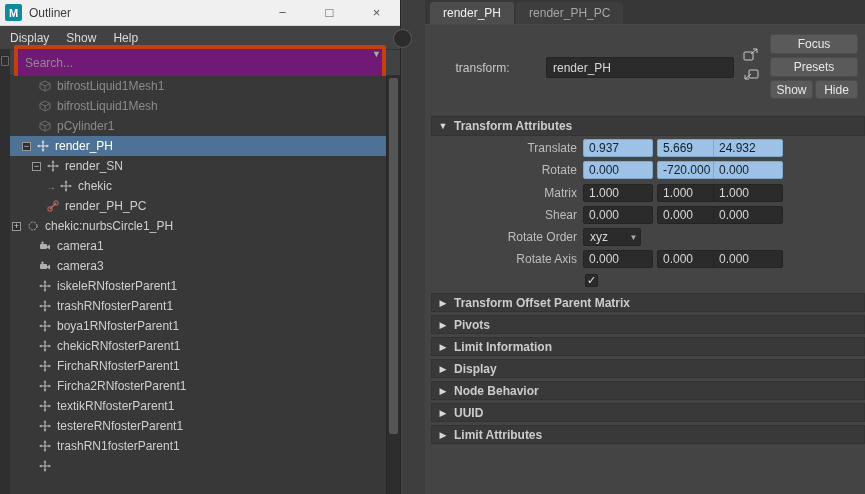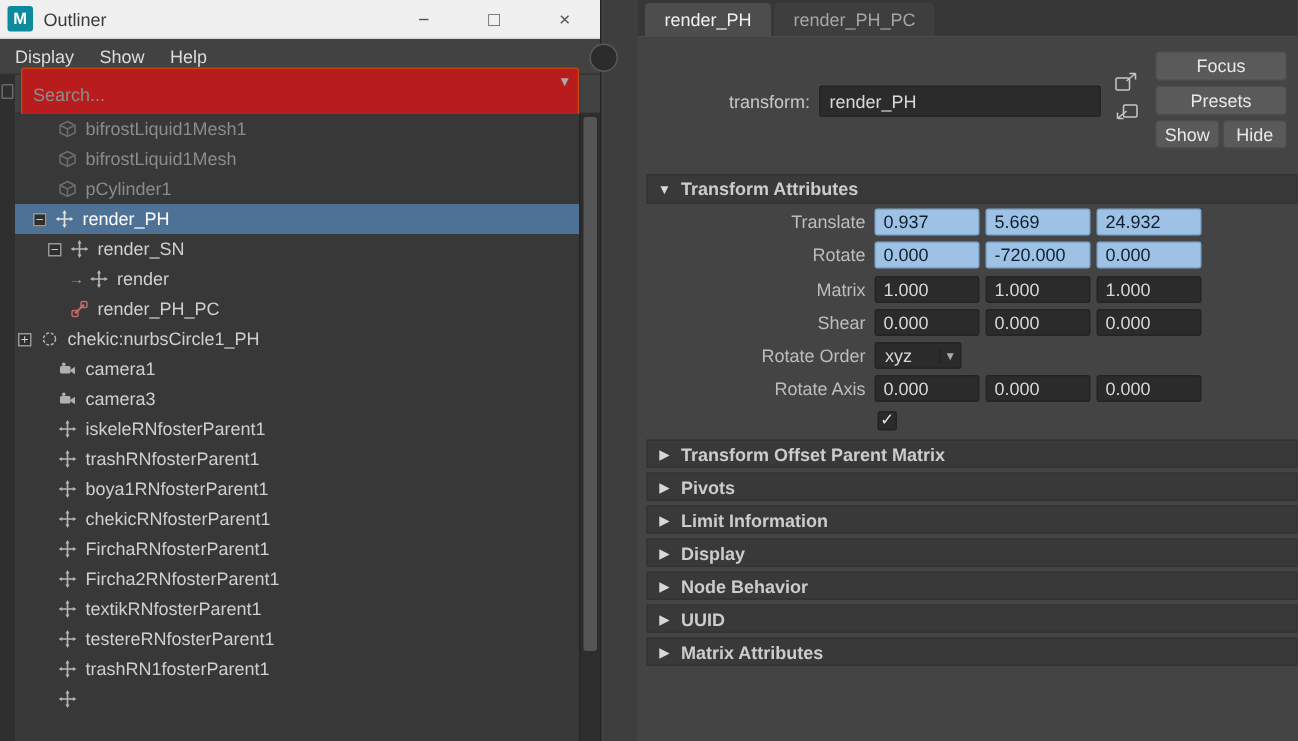--- a/index.html
+++ b/index.html
@@ -19,21 +19,21 @@
   .maya-logo { width:17px; height:17px; margin-left:5px; border-radius:2px; background:#0d8a9e; color:#fff; font-weight:bold; font-size:11px; display:flex; align-items:center; justify-content:center; }
   .title-text { color:#3a3a3a; margin-left:7px; }
   .win-controls { margin-left:auto; display:flex; height:26px; }
   .win-btn { width:47px; height:26px; display:flex; align-items:center; justify-content:center; color:#555; font-size:13px; }
 
   .menubar { height:24px; background:#424242; display:flex; align-items:center; gap:17px; padding-left:10px; color:#dcdcdc; border-bottom:1px solid #333; }
   .menu-item { cursor:default; }
 
   .searchrow { height:26px; background:#424242; display:flex; align-items:center; padding:0 14px 0 14px; border-bottom:1px solid #303030; }
   .search-wrap { position:relative; flex:1; }
-  .search-input { width:100%; height:35px; background:#b91c1c; border:1px solid #c2410c; border-radius:2px; color:#c0c0c0; font-size:12px; padding:0 20px 0 7px; font-family:"Liberation Sans", sans-serif; }
+  .search-input { width:100%; height:35px; background:#701a75; border:4px solid #c2410c; border-radius:2px; color:#c0c0c0; font-size:12px; padding:0 20px 0 7px; font-family:"Liberation Sans", sans-serif; }
   .search-input::placeholder { color:#8d8d8d; }
   .search-arrow { position:absolute; right:5px; top:4px; font-size:9px; color:#aaa; }
 
   .left-gutter { position:absolute; left:0; top:50px; width:10px; bottom:0; background:#2f2f2f; }
   .gutter-icon { position:absolute; left:1px; top:6px; width:8px; height:10px; border:1px solid #6a6a6a; border-radius:1px; }
 
   .tree { position:absolute; left:10px; top:76px; right:14px; bottom:0; background:#383838; overflow:hidden; }
   .trow { height:20px; display:flex; align-items:center; white-space:nowrap; }
   .trow.sel { background:#4e7296; color:#ffffff; }
   .trow.dim .tlabel { color:#8b8b8b; }
@@ -51,21 +51,21 @@
   .gap { position:absolute; left:402px; top:0; width:23px; height:494px; background:#3e3e3e; }
   .orb { position:absolute; left:393px; top:29px; width:19px; height:19px; border-radius:50%; background:#2c2c2c; border:1px solid #5a5a5a; }
 
   
   .ae { position:absolute; left:425px; top:0; width:440px; height:494px; background:#444444; }
   .tabbar { height:25px; background:#373737; display:flex; align-items:flex-end; padding-left:5px; gap:2px; border-bottom:1px solid #4a4a4a; }
   .tab { height:22px; padding:0 13px; display:flex; align-items:center; border-radius:3px 3px 0 0; cursor:default; }
   .tab.active { background:#4d4d4d; color:#f0f0f0; }
   .tab.inactive { background:#3e3e3e; color:#a6a6a6; }
 
-  .xf-label { position:absolute; left:0; top:61px; width:115px; text-align:right; color:#c8c8c8; }
+  .xf-label { position:absolute; left:0; top:61px; width:115px; text-align:center; color:#c8c8c8; }
   .xf-field { position:absolute; left:121px; top:57px; width:188px; height:21px; background:#2b2b2b; border:1px solid #242424; border-radius:2px; color:#d8d8d8; font-size:12px; padding:0 6px; font-family:"Liberation Sans", sans-serif; }
 
   .mini-btn { position:absolute; width:20px; height:17px; display:flex; align-items:center; justify-content:center; }
 
   .ae-btn { position:absolute; background:#5a5a5a; border:1px solid #4c4c4c; border-radius:3px; color:#e8e8e8; display:flex; align-items:center; justify-content:center; font-size:12px; cursor:default; }
   .btn-focus   { left:345px; top:34px; width:88px; height:20px; }
   .btn-presets { left:345px; top:57px; width:88px; height:20px; }
   .btn-show    { left:345px; top:80px; width:43px; height:19px; }
   .btn-hide    { left:390px; top:80px; width:43px; height:19px; }
 
@@ -75,21 +75,21 @@
   .fb-ta { top:116px; height:20px; }
   .fb-0 { top:293px; } .fb-1 { top:315px; } .fb-2 { top:337px; }
   .fb-3 { top:359px; } .fb-4 { top:381px; } .fb-5 { top:403px; } .fb-6 { top:425px; }
 
   .arow { position:absolute; left:0; right:0; height:19px; }
   .arow .alabel { position:absolute; left:0; top:2px; width:152px; text-align:right; color:#bdbdbd; }
   .r-translate { top:139px; } .r-rotate { top:161px; } .r-scale { top:184px; }
   .r-shear { top:206px; } .r-rorder { top:228px; } .r-raxis { top:250px; } .r-inherits { top:272px; }
 
   .nfield { position:absolute; top:0; width:70px; height:18px; background:#2b2b2b; border:1px solid #242424; border-radius:2px; color:#d8d8d8; font-size:12px; padding:0 5px; font-family:"Liberation Sans", sans-serif; }
-  .nf0 { left:158px; } .nf1 { left:232px; } .nf2 { left:306px; }
+  .nf0 { left:158px; } .nf1 { left:232px; } .nf2 { left:288px; }
   .nfield.hl { background:#9dc2e5; color:#10202e; border-color:#7ea8cc; }
 
   .dropdown { position:absolute; left:158px; top:0; width:58px; height:18px; background:#2b2b2b; border:1px solid #242424; border-radius:2px; display:flex; align-items:center; color:#d8d8d8; }
   .dropdown .dval { flex:1; padding-left:6px; }
   .dropdown .darr { width:14px; font-size:8px; color:#aaa; text-align:center; border-left:1px solid #242424; }
 
   .checkbox { position:absolute; left:160px; top:2px; width:13px; height:13px; background:#2b2b2b; border:1px solid #222; border-radius:2px; color:#e8e8e8; font-size:11px; line-height:11px; text-align:center; }
   .cb-label { position:absolute; left:180px; top:20px; color:#c8c8c8; }
 
   svg { display:block; }
@@ -187,21 +187,21 @@
     </div>
 
     <div class="trow" style="padding-left:36px">
       <span class="conn">→</span>
       <span class="ticon">
           <svg width="12" height="12" viewBox="0 0 12 12">
             <path d="M6 2v8M2 6h8" stroke="#b5b5b5" stroke-width="1.1"></path>
             <path fill="#b5b5b5" d="M6 0L4.6 2.4h2.8zM12 6L9.6 4.6v2.8zM6 12l1.4-2.4H4.6zM0 6l2.4 1.4V4.6z"></path>
           </svg>
         </span>
-      <span class="tlabel">render</span>
+      <span class="tlabel">chekic</span>
     </div>
 
     <div class="trow" style="padding-left:36px">
       <span class="ticon">
           <svg width="12" height="12" viewBox="0 0 12 12">
             <path d="M3 9l6-6" stroke="#c46a6a" stroke-width="1.3"></path>
             <rect x="1" y="7" width="4" height="4" rx="1" fill="none" stroke="#c46a6a"></rect>
             <rect x="7" y="1" width="4" height="4" rx="1" fill="none" stroke="#c46a6a"></rect>
           </svg>
         </span>
@@ -462,16 +462,16 @@
   <div class="foldbar fb-4">
     <span class="arrow">▶</span>
     <span class="ftitle">Node Behavior</span>
   </div>
   <div class="foldbar fb-5">
     <span class="arrow">▶</span>
     <span class="ftitle">UUID</span>
   </div>
   <div class="foldbar fb-6">
     <span class="arrow">▶</span>
-    <span class="ftitle">Matrix Attributes</span>
+    <span class="ftitle">Limit Attributes</span>
   </div>
 
 </div>
 
 </body></html>

